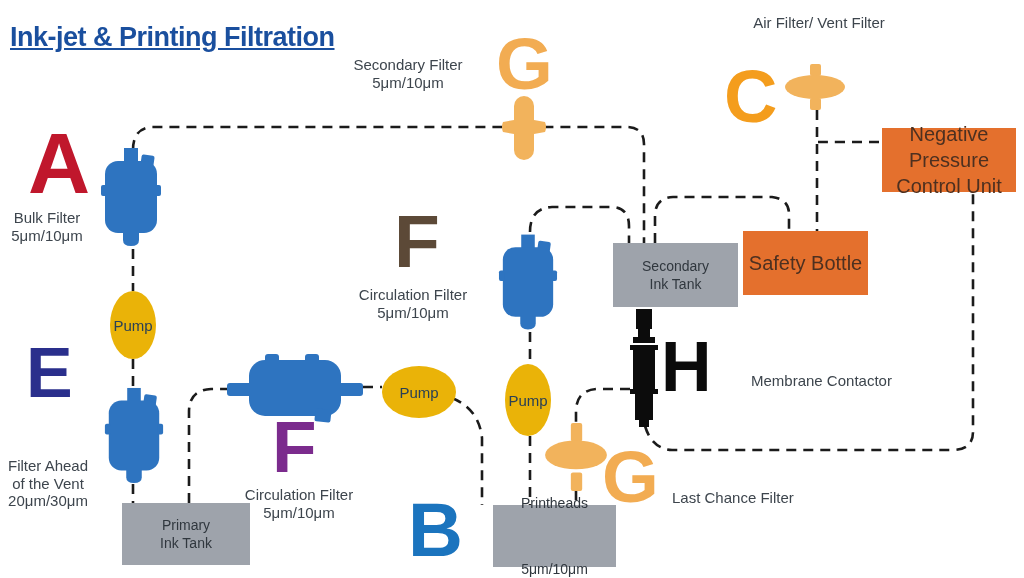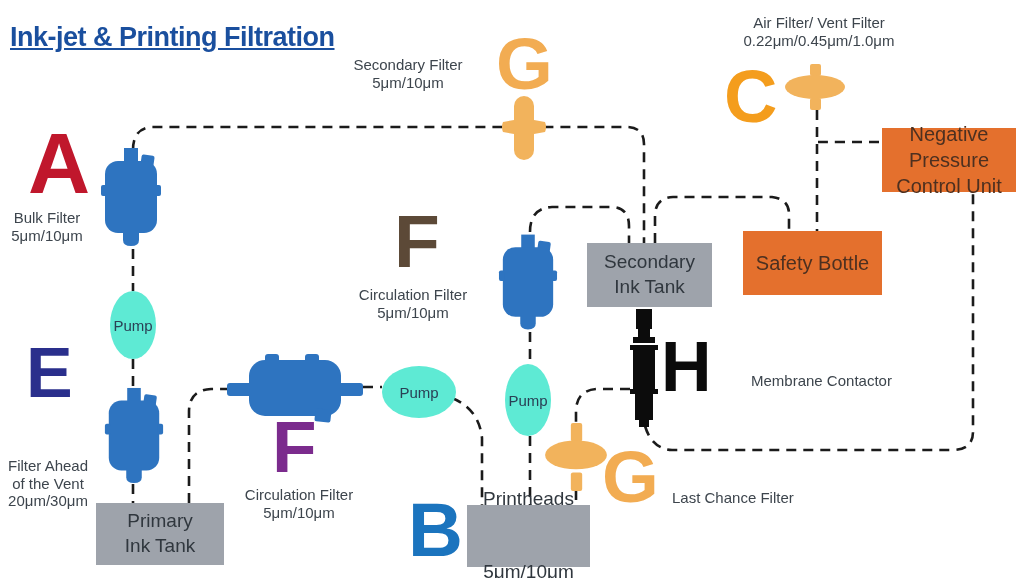--- a/index.html
+++ b/index.html
@@ -10,29 +10,29 @@
   .abs{position:absolute;}
   .title{
     font-size:27px;font-weight:bold;color:#1a4f9e;letter-spacing:-0.5px;
   }
   .letter{font-weight:bold;line-height:1;}
   .lbl{
     font-size:15px;color:#3d454d;line-height:1.18;text-align:center;white-space:nowrap;
   }
   .lbl.left{text-align:left;}
   .graybox{
-    background:#9ea3ab;color:#30373e;font-size:19px;line-height:1.3;
-    display:flex;flex-direction:column;align-items:center;justify-content:center;text-align:center;
+    background:#9ea3ab;color:#30373e;font-size:14px;line-height:1.3;
+    display:flex;flex-direction:column;align-items:center;justify-content:center;text-align:center;margin-left:26px;
   }
   .orangebox{
     background:#e4702d;color:#4d3020;font-size:20px;line-height:1.3;
     display:flex;flex-direction:column;align-items:center;justify-content:center;text-align:center;
   }
   .pump{
-    background:#5eead4;border-radius:50%;display:flex;align-items:center;justify-content:center;
+    background:#eab308;border-radius:50%;display:flex;align-items:center;justify-content:center;
     color:#2a4055;font-size:15px;
   }
   svg{display:block;}
 </style>
 </head>
 <body>
 
 <div id="canvas">
 
   <svg class="abs" style="left:0;top:0;" width="1024" height="578" viewBox="0 0 1024 578" fill="none" stroke="#1b1b1b" stroke-width="2.6" stroke-dasharray="10 7">
@@ -145,32 +145,31 @@
 
   <div class="abs pump" style="left:505px;top:364px;width:46px;height:72px;">
     <span>Pump</span>
   </div>
 
   <div class="abs graybox" style="left:587px;top:243px;width:125px;height:64px;">
     <div>Secondary</div>
     <div>Ink Tank</div>
   </div>
 
-  <div class="abs orangebox" style="left:743px;top:231px;width:139px;height:64px;">
+  <div class="abs orangebox" style="left:743px;top:231px;width:125px;height:64px;">
     <div>Safety Bottle</div>
   </div>
 
   <div class="abs orangebox" style="left:882px;top:128px;width:134px;height:64px;">
     <div>Negative Pressure</div>
     <div>Control Unit</div>
   </div>
 
   <div class="abs lbl" style="left:733px;top:14px;width:172px;">
     <div>Air Filter/ Vent Filter</div>
-    <div>0.22μm/0.45μm/1.0μm</div>
   </div>
   <div class="abs letter" style="left:724px;top:60px;font-size:74px;color:#f49d1d;">C</div>
   <svg class="abs" style="left:784px;top:64px;" width="62" height="46" viewBox="0 0 62 46" fill="#f2b35c">
     <rect x="26" y="0" width="11" height="12" rx="2"></rect>
     <ellipse cx="31" cy="23" rx="30" ry="12"></ellipse>
     <rect x="26" y="34" width="11" height="12" rx="2"></rect>
   </svg>
 
   <svg class="abs" style="left:629px;top:309px;" width="30" height="118" viewBox="0 0 30 118" fill="#0c0c0c">
     <rect x="7" y="0" width="16" height="20"></rect>

